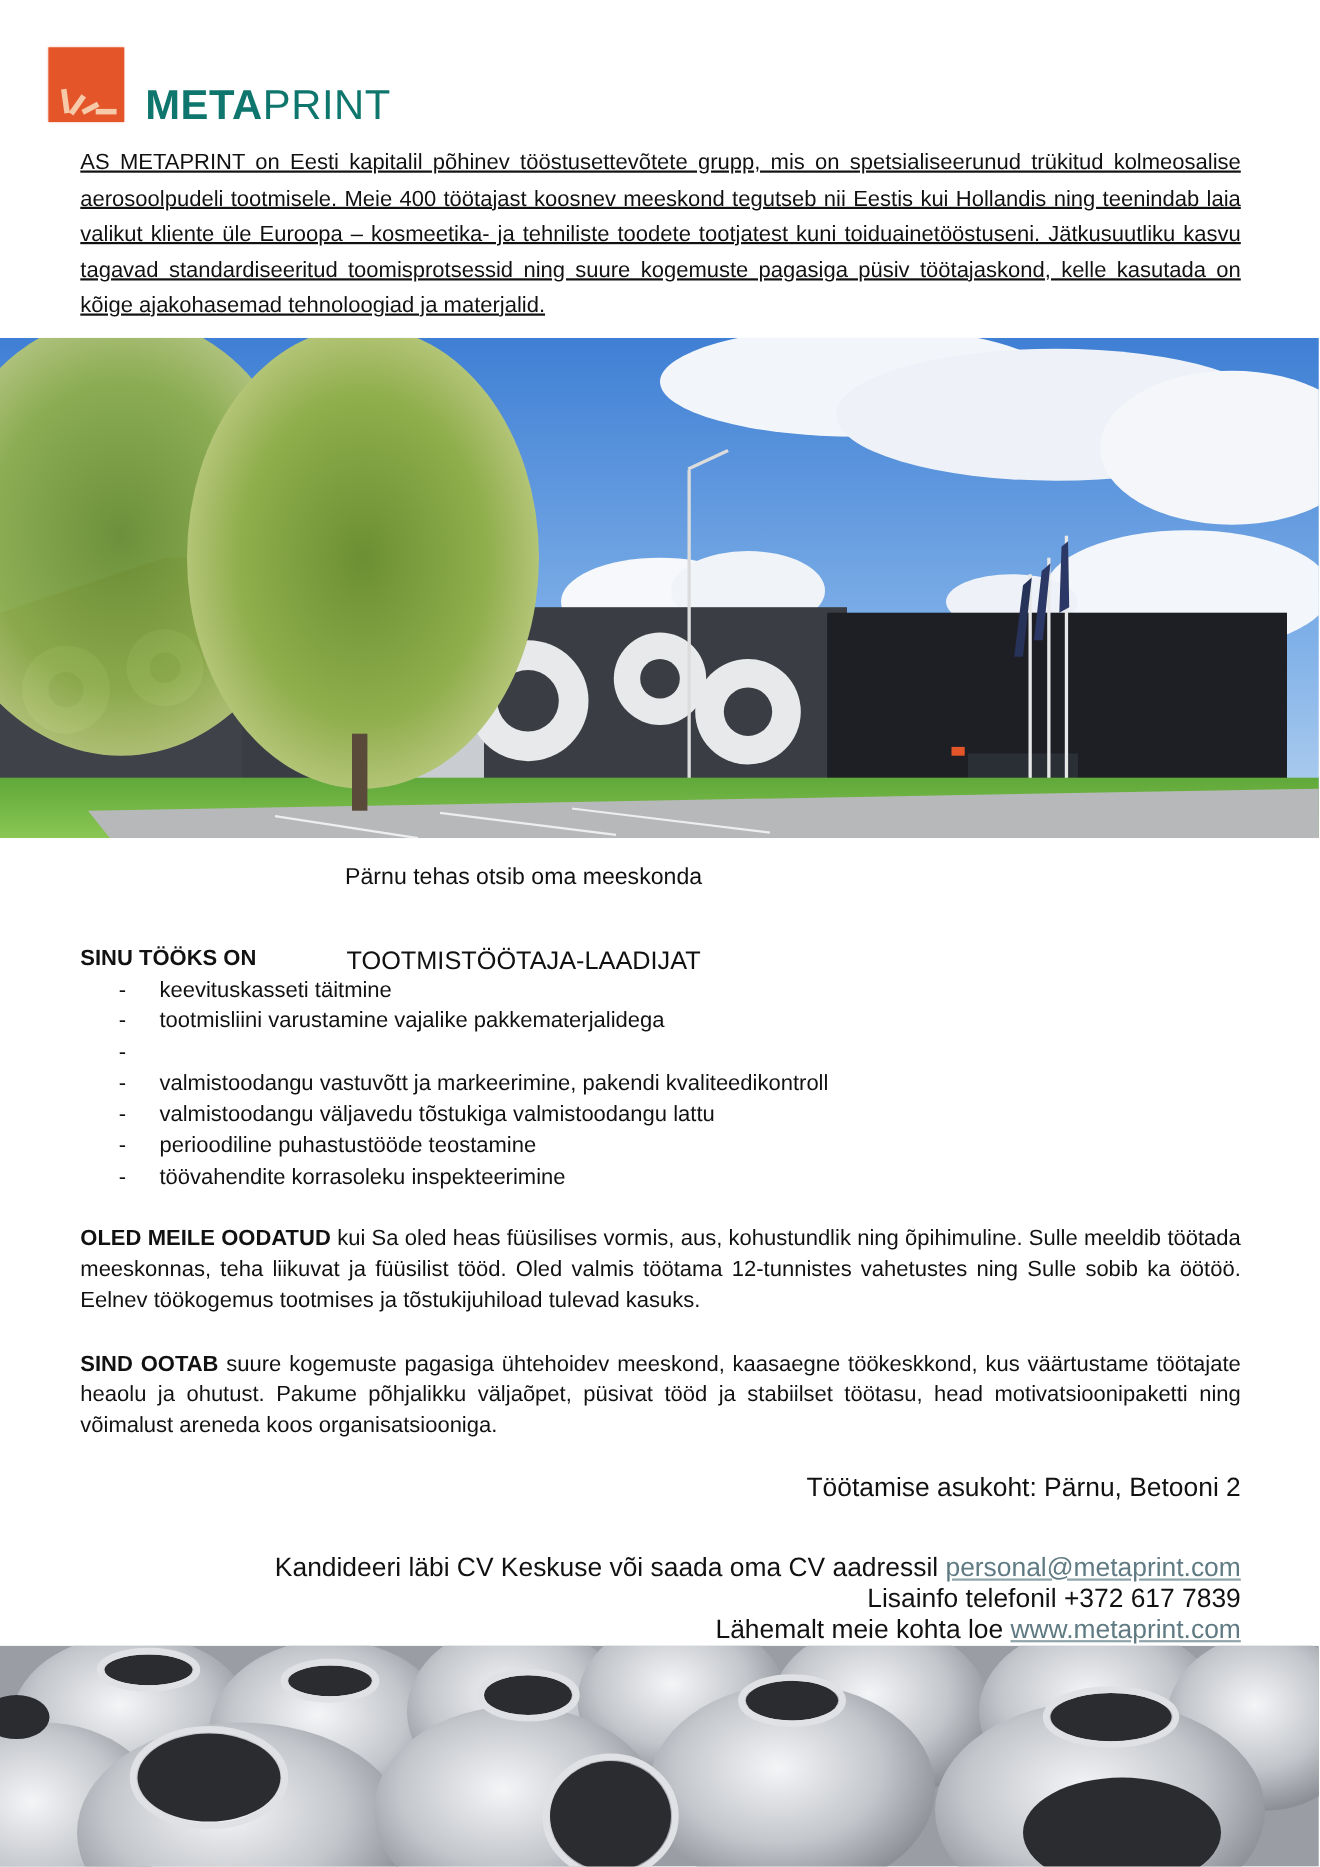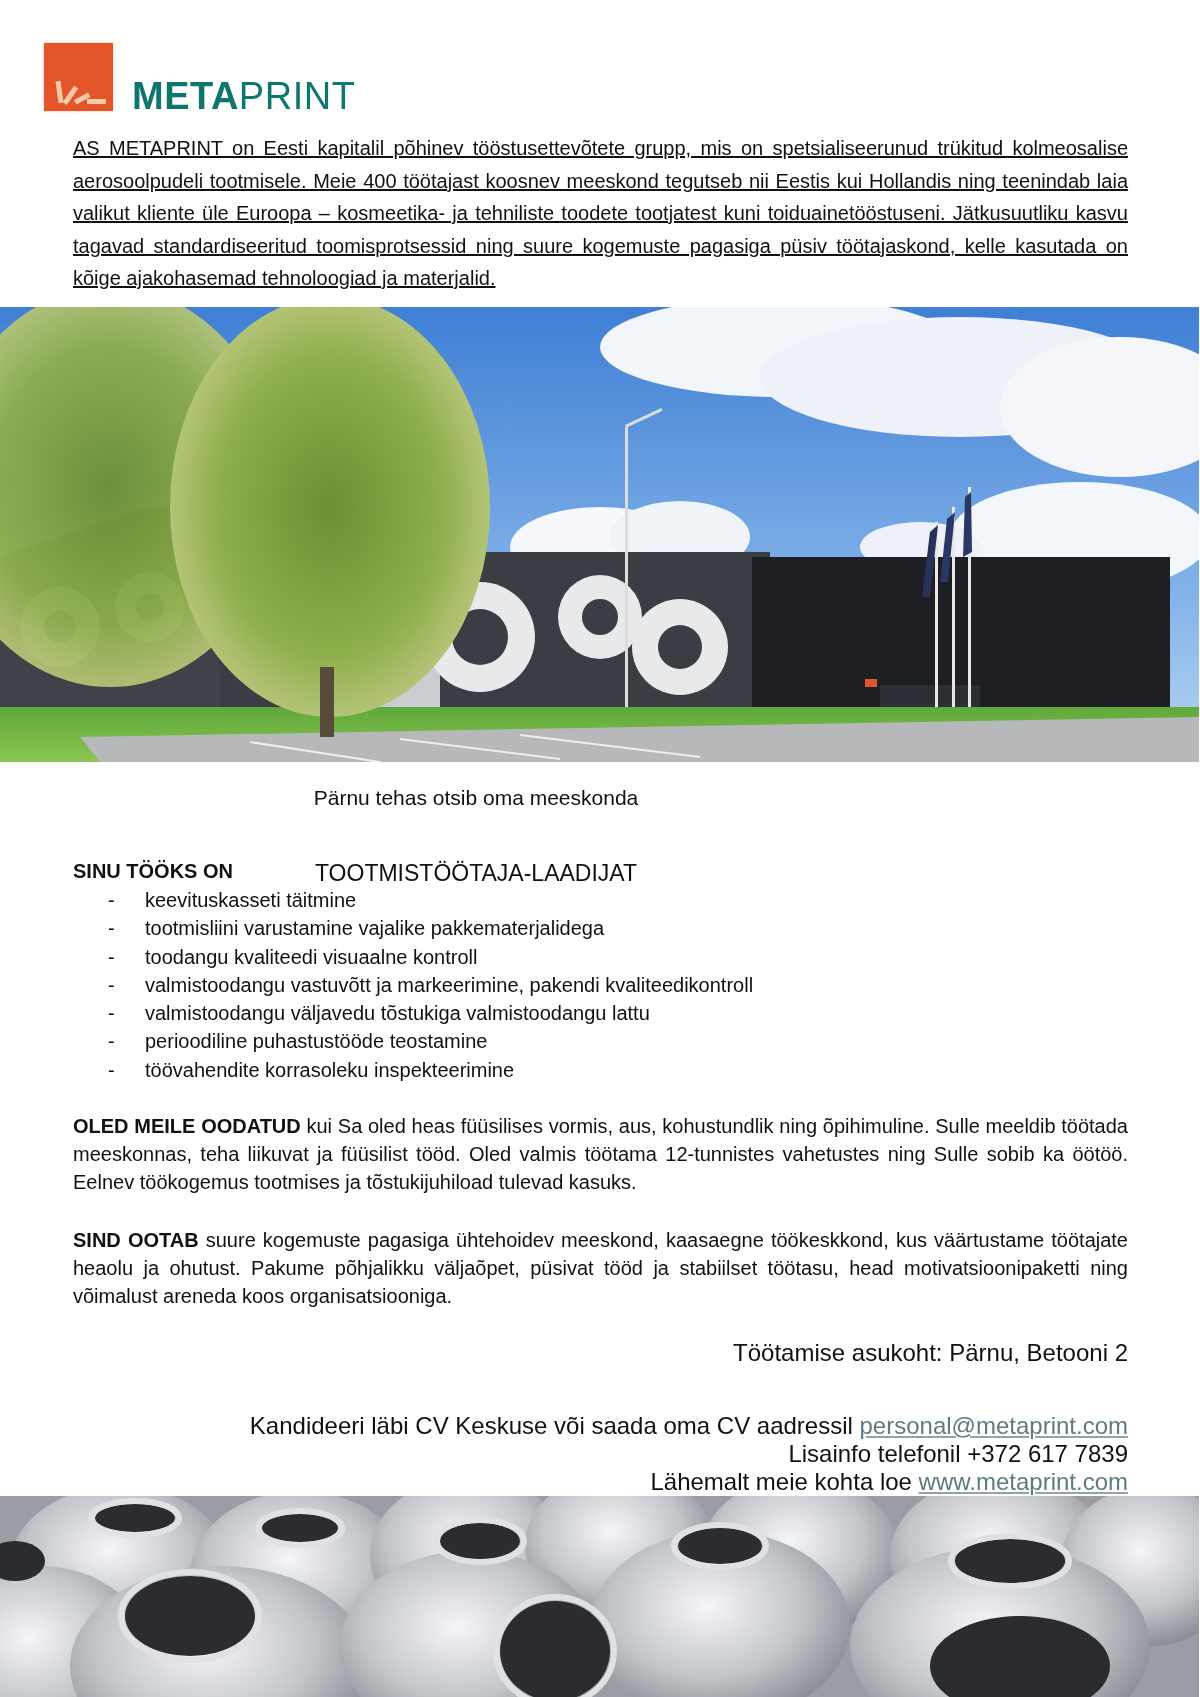--- a/index.html
+++ b/index.html
@@ -139,21 +139,20 @@
   <li>
       <span class="dash">-</span>
       <span>keevituskasseti täitmine</span>
     </li>
   <li>
       <span class="dash">-</span>
       <span>tootmisliini varustamine vajalike pakkematerjalidega</span>
     </li>
   <li>
       <span class="dash">-</span>
-      <span>toodangu kvaliteedi visuaalne kontroll</span>
     </li>
   <li>
       <span class="dash">-</span>
       <span>valmistoodangu vastuvõtt ja markeerimine, pakendi kvaliteedikontroll</span>
     </li>
   <li>
       <span class="dash">-</span>
       <span>valmistoodangu väljavedu tõstukiga valmistoodangu lattu</span>
     </li>
   <li>

